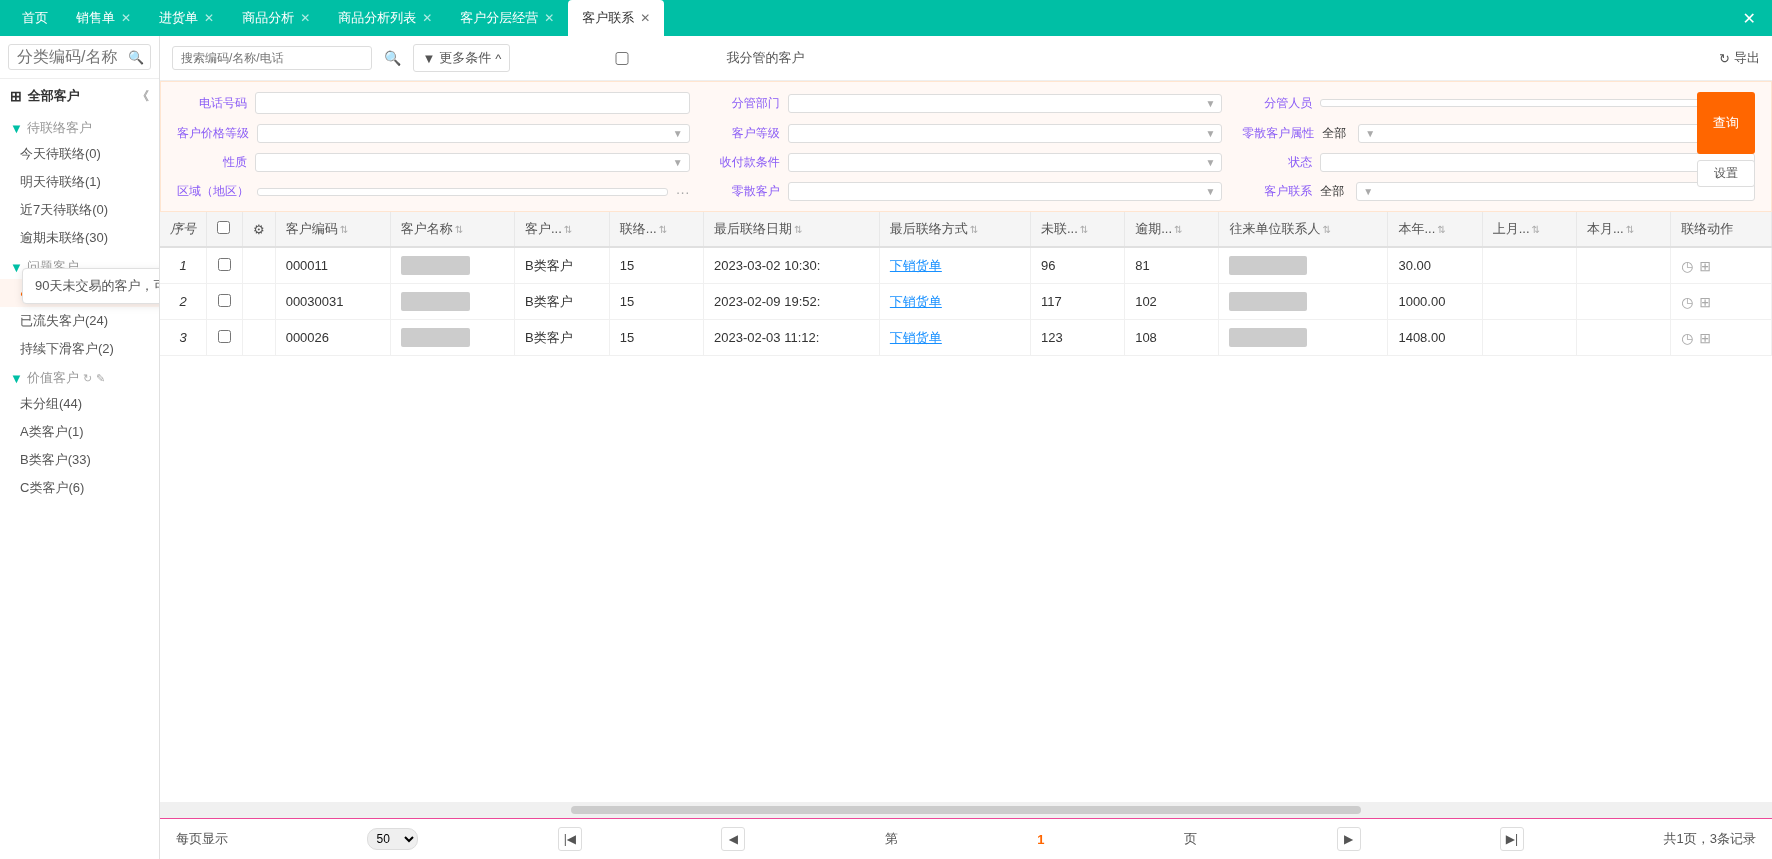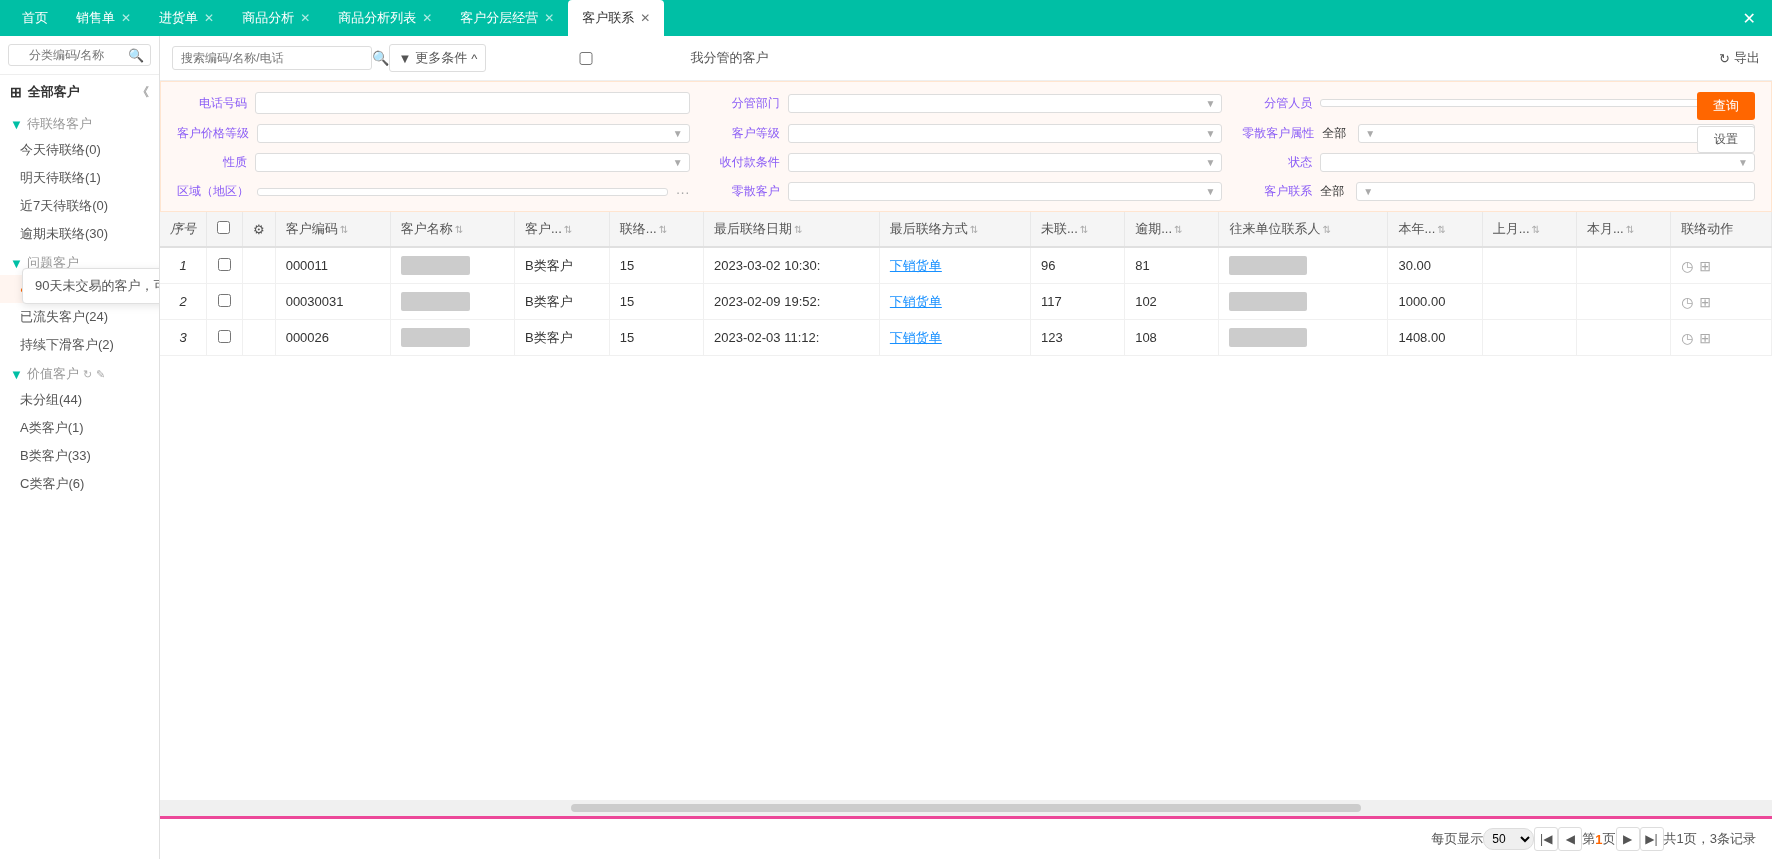--- a/index.html
+++ b/index.html
@@ -59,23 +59,23 @@
     }
     .sidebar-search {
       display: flex;
       align-items: center;
       padding: 8px;
       border-bottom: 1px solid #eee;
     }
     .sidebar-search input {
       border: 1px solid #ddd;
       border-radius: 3px;
-      padding: 3px 20px;
+      padding: 3px 8px;
       width: 100%;
-      font-size: 12px;
+      font-size: 16px;
       outline: none;
     }
     .sidebar-section-header {
       display: flex;
       align-items: center;
       justify-content: space-between;
       padding: 8px 10px;
       font-weight: bold;
       color: #333;
       font-size: 13px;
@@ -122,20 +122,21 @@
       overflow: hidden;
     }
 
     
     .filter-bar {
       background: white;
       padding: 8px 12px;
       border-bottom: 1px solid #eee;
       display: flex;
       align-items: center;
+      gap: 12px;
     }
     .filter-bar input {
       border: 1px solid #ddd;
       border-radius: 3px;
       padding: 4px 8px;
       width: 200px;
       font-size: 12px;
       outline: none;
     }
     .filter-btn {
@@ -217,21 +218,21 @@
       gap: 6px;
       position: absolute;
       right: 16px;
       top: 10px;
     }
     .btn-query {
       background: #ff6600;
       color: white;
       border: none;
       border-radius: 3px;
-      padding: 5px 16px;
+      padding: 22px 16px;
       cursor: pointer;
       font-size: 13px;
     }
     .btn-settings {
       background: white;
       color: #555;
       border: 1px solid #ddd;
       border-radius: 3px;
       padding: 4px 12px;
       cursor: pointer;
@@ -308,25 +309,25 @@
       box-shadow: 0 2px 8px rgba(0,0,0,0.1);
       white-space: nowrap;
       z-index: 10;
       top: 232px;
       left: 22px;
     }
 
     
     .pagination-bar {
       background: white;
-      border-top: 3px solid #ec4899;
+      border-top: 1px solid #ec4899;
       padding: 8px 16px;
       display: flex;
       align-items: center;
-      justify-content: flex-end;
+      justify-content: space-between;
       font-size: 12px;
       color: #555;
     }
     .pagination-bar select {
       border: 1px solid #ddd;
       border-radius: 10px;
       padding: 2px 4px;
       font-size: 12px;
     }
     .page-btn {

